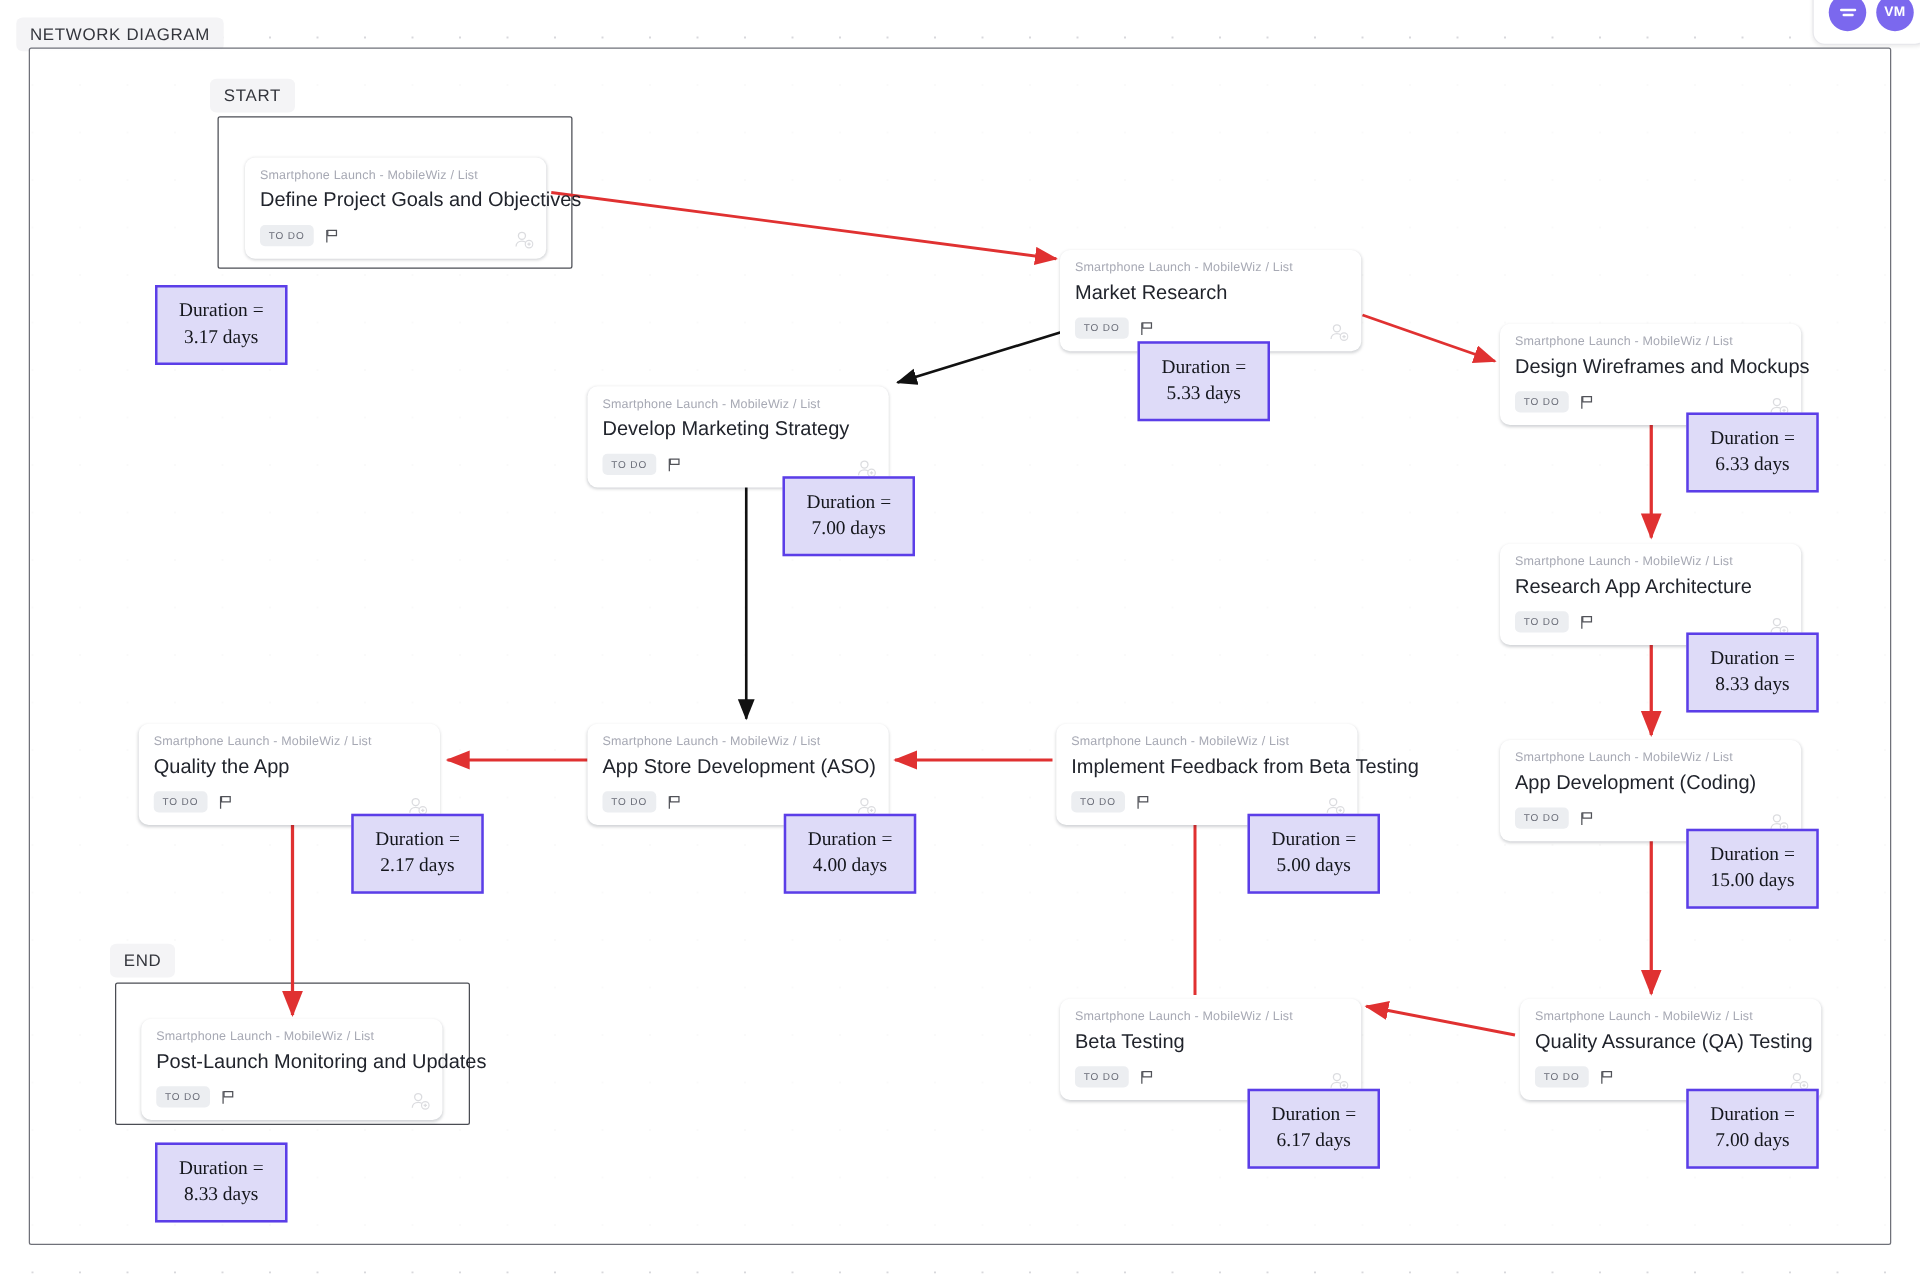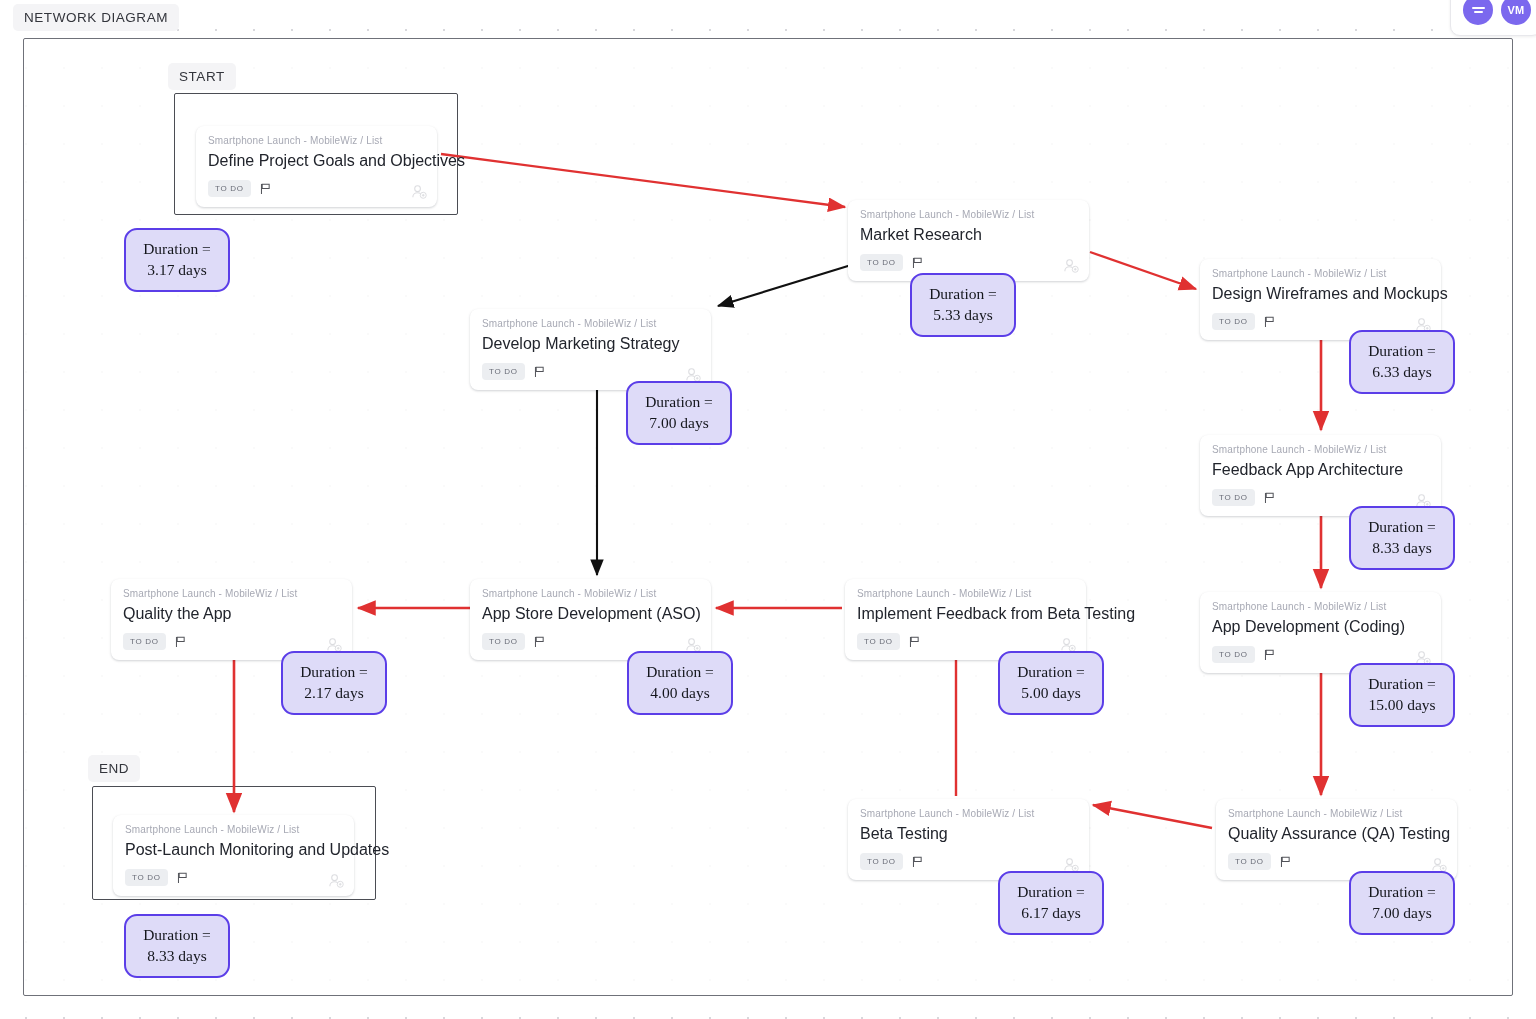--- a/index.html
+++ b/index.html
@@ -109,21 +109,21 @@
   .assignee-icon {
     position: absolute; right: -2px; bottom: -3px;
     width: 17px; height: 17px; opacity: .3;
   }
 
   
   .duration-box {
     position: absolute;
     background: #dedbf8;
     border: 2.4px solid #5b3ee8;
-    border-radius: 13px;
+    border-radius: 0;
     font-family: "Liberation Serif", serif;
     font-size: 15.5px;
     color: #14161c;
     text-align: center;
     line-height: 1.35;
     padding: 9px 6px;
     white-space: nowrap;
   }
 
   
@@ -131,21 +131,21 @@
     position: absolute; left: 0; top: 0;
     width: 1536px; height: 1019px;
     pointer-events: none;
   }
 </style>
 </head>
 <body>
 
 <div id="root">
 
-  <div class="chip" style="left:13px; top:4px;">NETWORK DIAGRAM</div>
+  <div class="chip" style="left:13px; top:14px;">NETWORK DIAGRAM</div>
 
   <div class="avatar-bar">
     <div class="avatar menu">
       <span class="bars">
           <i></i>
           <i></i>
         </span>
     </div>
     <div class="avatar">VM</div>
   </div>
@@ -260,21 +260,21 @@
           <circle cx="8" cy="6" r="3" stroke="#8b8d98" stroke-width="1.1" fill="none"></circle>
           <path d="M3 15c0-3 2.4-4.6 5-4.6s5 1.6 5 4.6" stroke="#8b8d98" stroke-width="1.1" fill="none"></path>
           <circle cx="14" cy="13" r="3.2" fill="#fff" stroke="#8b8d98" stroke-width="1"></circle>
           <path d="M14 11.6v2.8M12.6 13h2.8" stroke="#8b8d98" stroke-width="1"></path>
         </svg>
     </div>
   </div>
 
   <div class="task-card" style="left:1200px; top:435px;">
     <div class="task-breadcrumb">Smartphone Launch - MobileWiz  /  List</div>
-    <div class="task-title">Feedback App Architecture</div>
+    <div class="task-title">Research App Architecture</div>
     <div class="task-footer">
       <span class="status-badge">TO DO</span>
       <svg class="flag-icon" viewBox="0 0 12 13">
           <path d="M1.6 1v11" stroke="#33353c" stroke-width="1.1" fill="none"></path>
           <path d="M2.4 1.4h7.6v4.6H2.4z" stroke="#33353c" stroke-width="1.1" fill="none"></path>
         </svg>
       <svg class="assignee-icon" viewBox="0 0 18 18">
           <circle cx="8" cy="6" r="3" stroke="#8b8d98" stroke-width="1.1" fill="none"></circle>
           <path d="M3 15c0-3 2.4-4.6 5-4.6s5 1.6 5 4.6" stroke="#8b8d98" stroke-width="1.1" fill="none"></path>
           <circle cx="14" cy="13" r="3.2" fill="#fff" stroke="#8b8d98" stroke-width="1"></circle>

